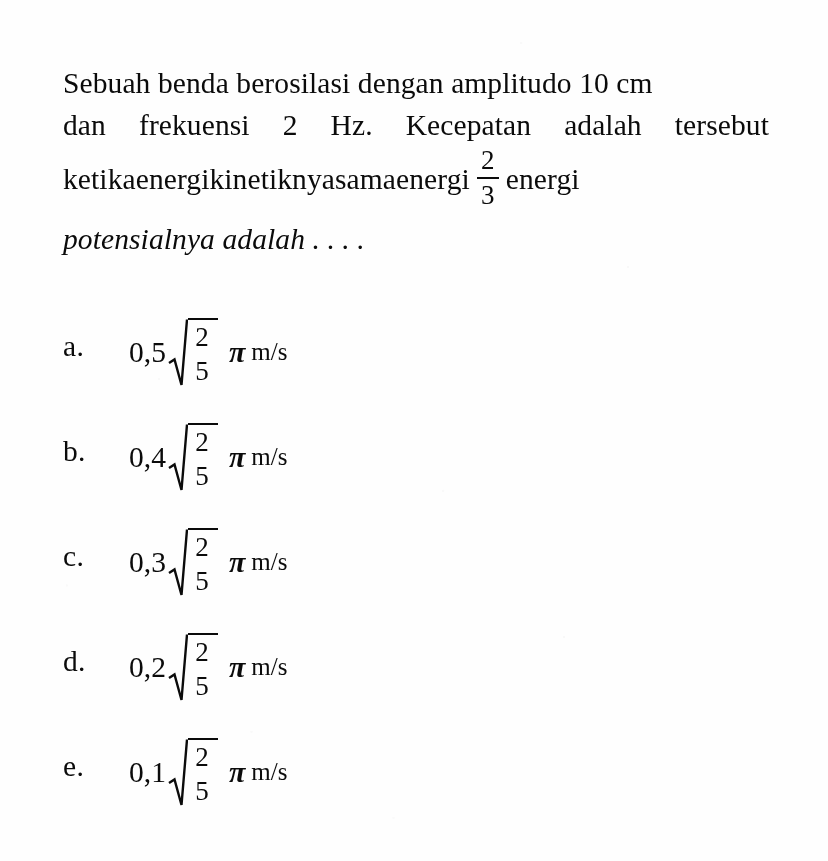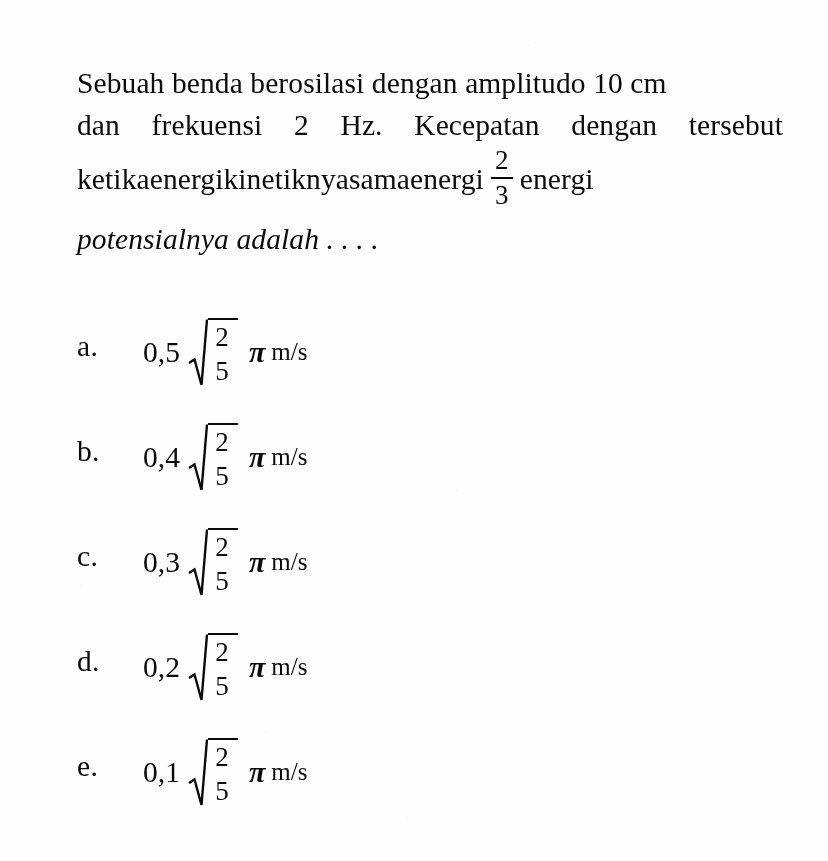--- a/index.html
+++ b/index.html
@@ -31,21 +31,21 @@
       radial-gradient(circle at 22% 44%, rgba(0,0,0,.04) 0 1px, transparent 1.3px),
       radial-gradient(circle at 62% 57%, rgba(0,0,0,.045) 0 1px, transparent 1.4px),
       radial-gradient(circle at 9% 68%, rgba(0,0,0,.04) 0 1px, transparent 1.3px),
       radial-gradient(circle at 79% 74%, rgba(0,0,0,.05) 0 1px, transparent 1.4px),
       radial-gradient(circle at 35% 85%, rgba(0,0,0,.04) 0 1px, transparent 1.3px),
       radial-gradient(circle at 55% 95%, rgba(0,0,0,.035) 0 1px, transparent 1.3px);
   }
 
   .page {
     position: absolute;
-    left: 17px; top: 0;
+    left: 3px; top: 0;
     width: 710px;
     height: 861px;
   }
 
   
   .stem {
     position: absolute;
     left: 60px;
     top: 62px;
     width: 710px;
@@ -118,21 +118,21 @@
     flex: 0 0 66px;
     padding-top: 30px;
     letter-spacing: .3px;
   }
   .opt-expr {
     display: flex;
     align-items: center;
     font-size: 29.5px;
     padding-top: 18px;
   }
-  .coef { margin-right: 7px; font-family: Liberation Serif, serif; }
+  .coef { margin-right: 1px; font-family: Liberation Serif, serif; }
 
   
   .radical {
     display: inline-flex;
     align-items: stretch;
     position: relative;
     height: 68px;
     margin: 0 2px 0 1px;
   }
   .radical-sign {
@@ -196,21 +196,21 @@
     <span class="stem-line">
       <span class="stem-seg">Sebuah benda berosilasi dengan amplitudo 10 cm</span>
     </span>
 
     <span class="stem-line justify">
       <span class="stem-seg">dan</span>
       <span class="stem-seg">frekuensi</span>
       <span class="stem-seg">2</span>
       <span class="stem-seg">Hz.</span>
       <span class="stem-seg">Kecepatan</span>
-      <span class="stem-seg">dengan</span>
+      <span class="stem-seg">adalah</span>
       <span class="stem-seg">tersebut</span>
     </span>
 
     <span class="stem-line tall">
       <span class="stem-seg">ketika</span>
       <span class="stem-seg">energi</span>
       <span class="stem-seg">kinetiknya</span>
       <span class="stem-seg">sama</span>
       <span class="stem-seg">energi</span>
       <span class="frac">

